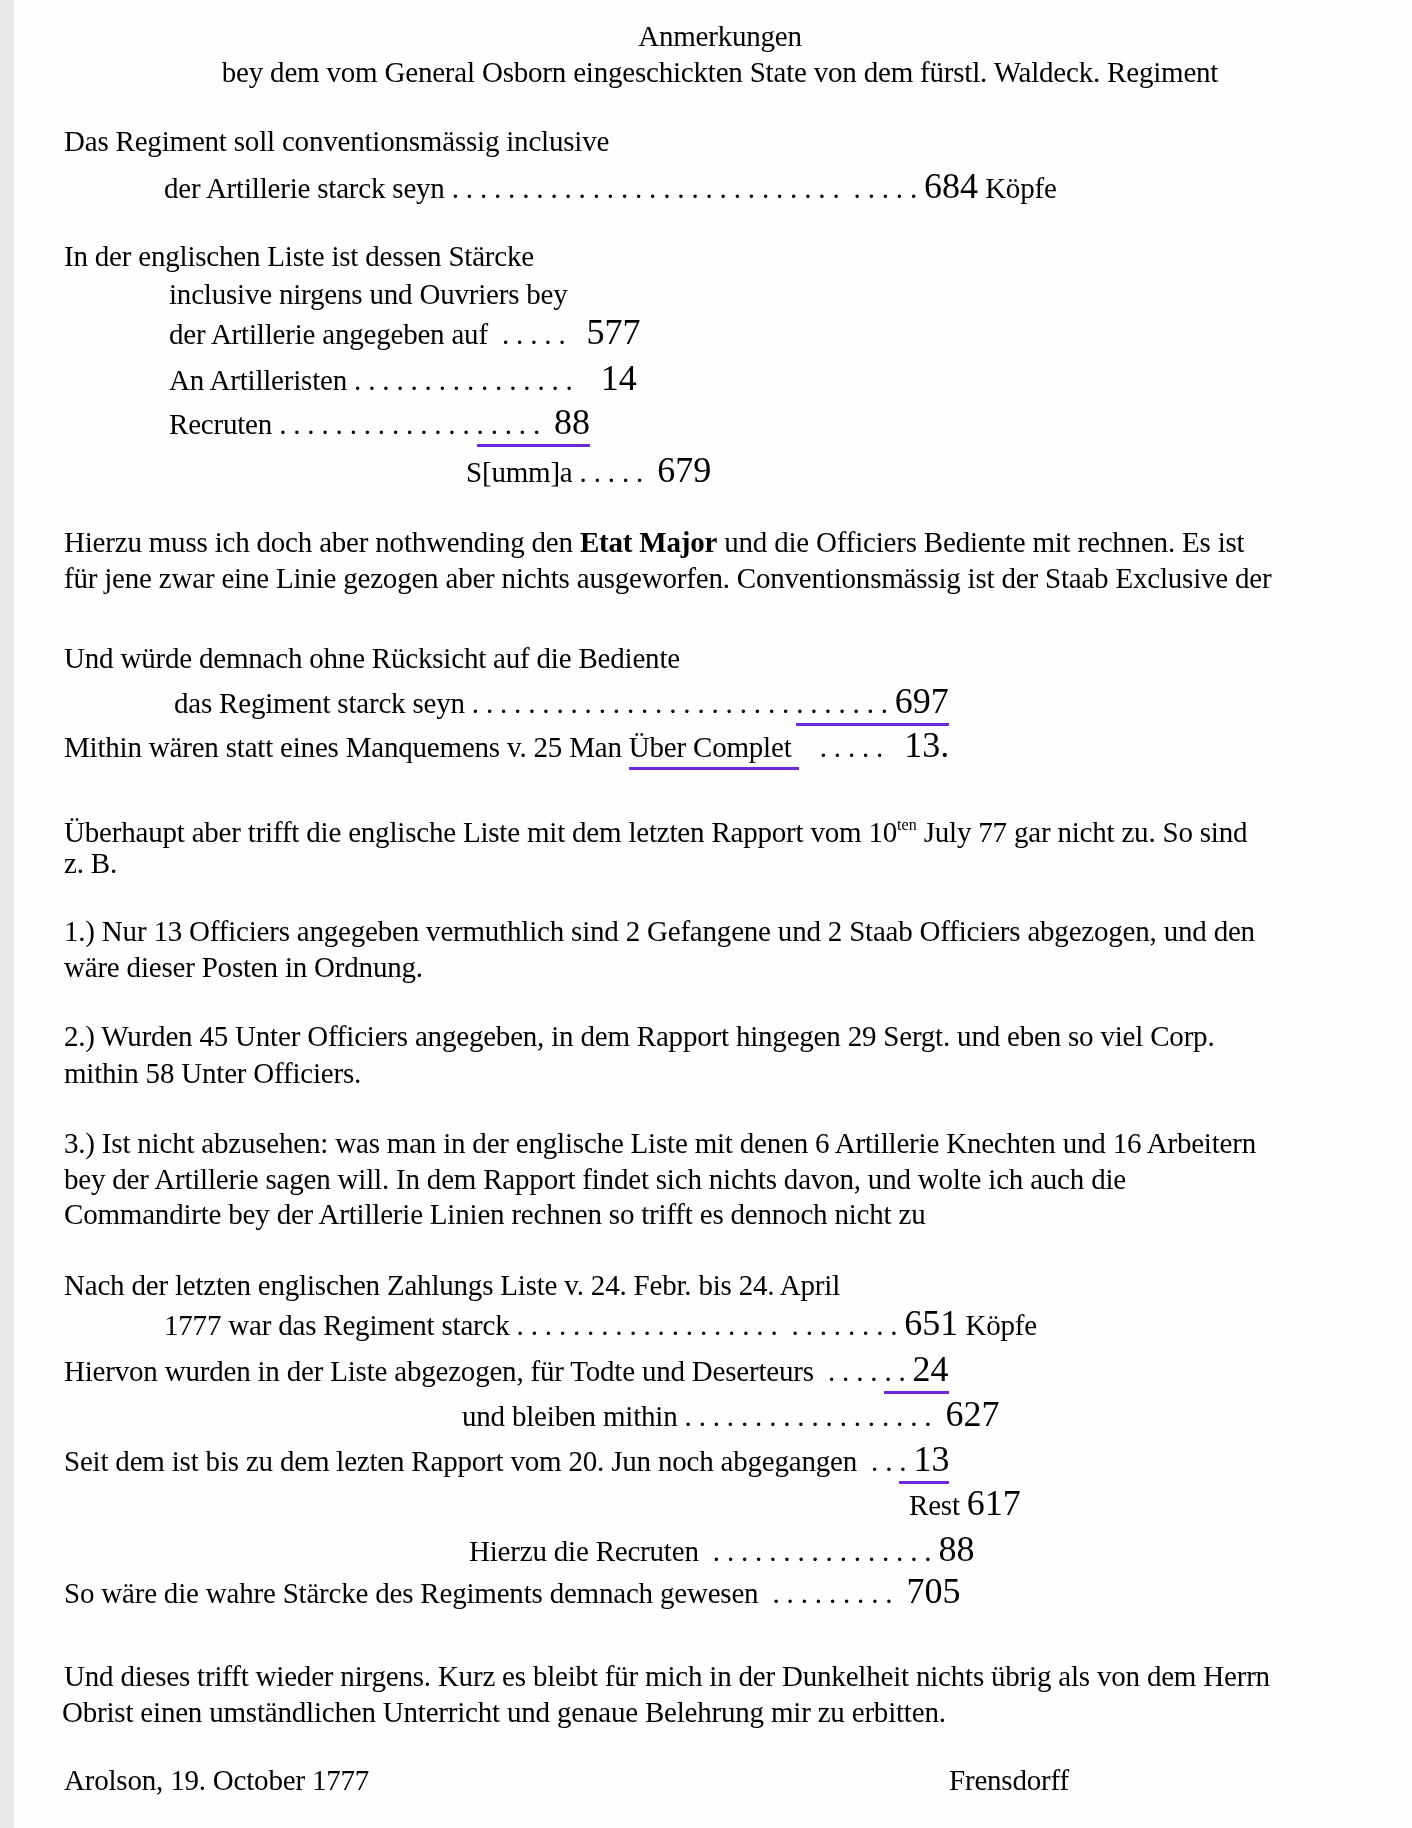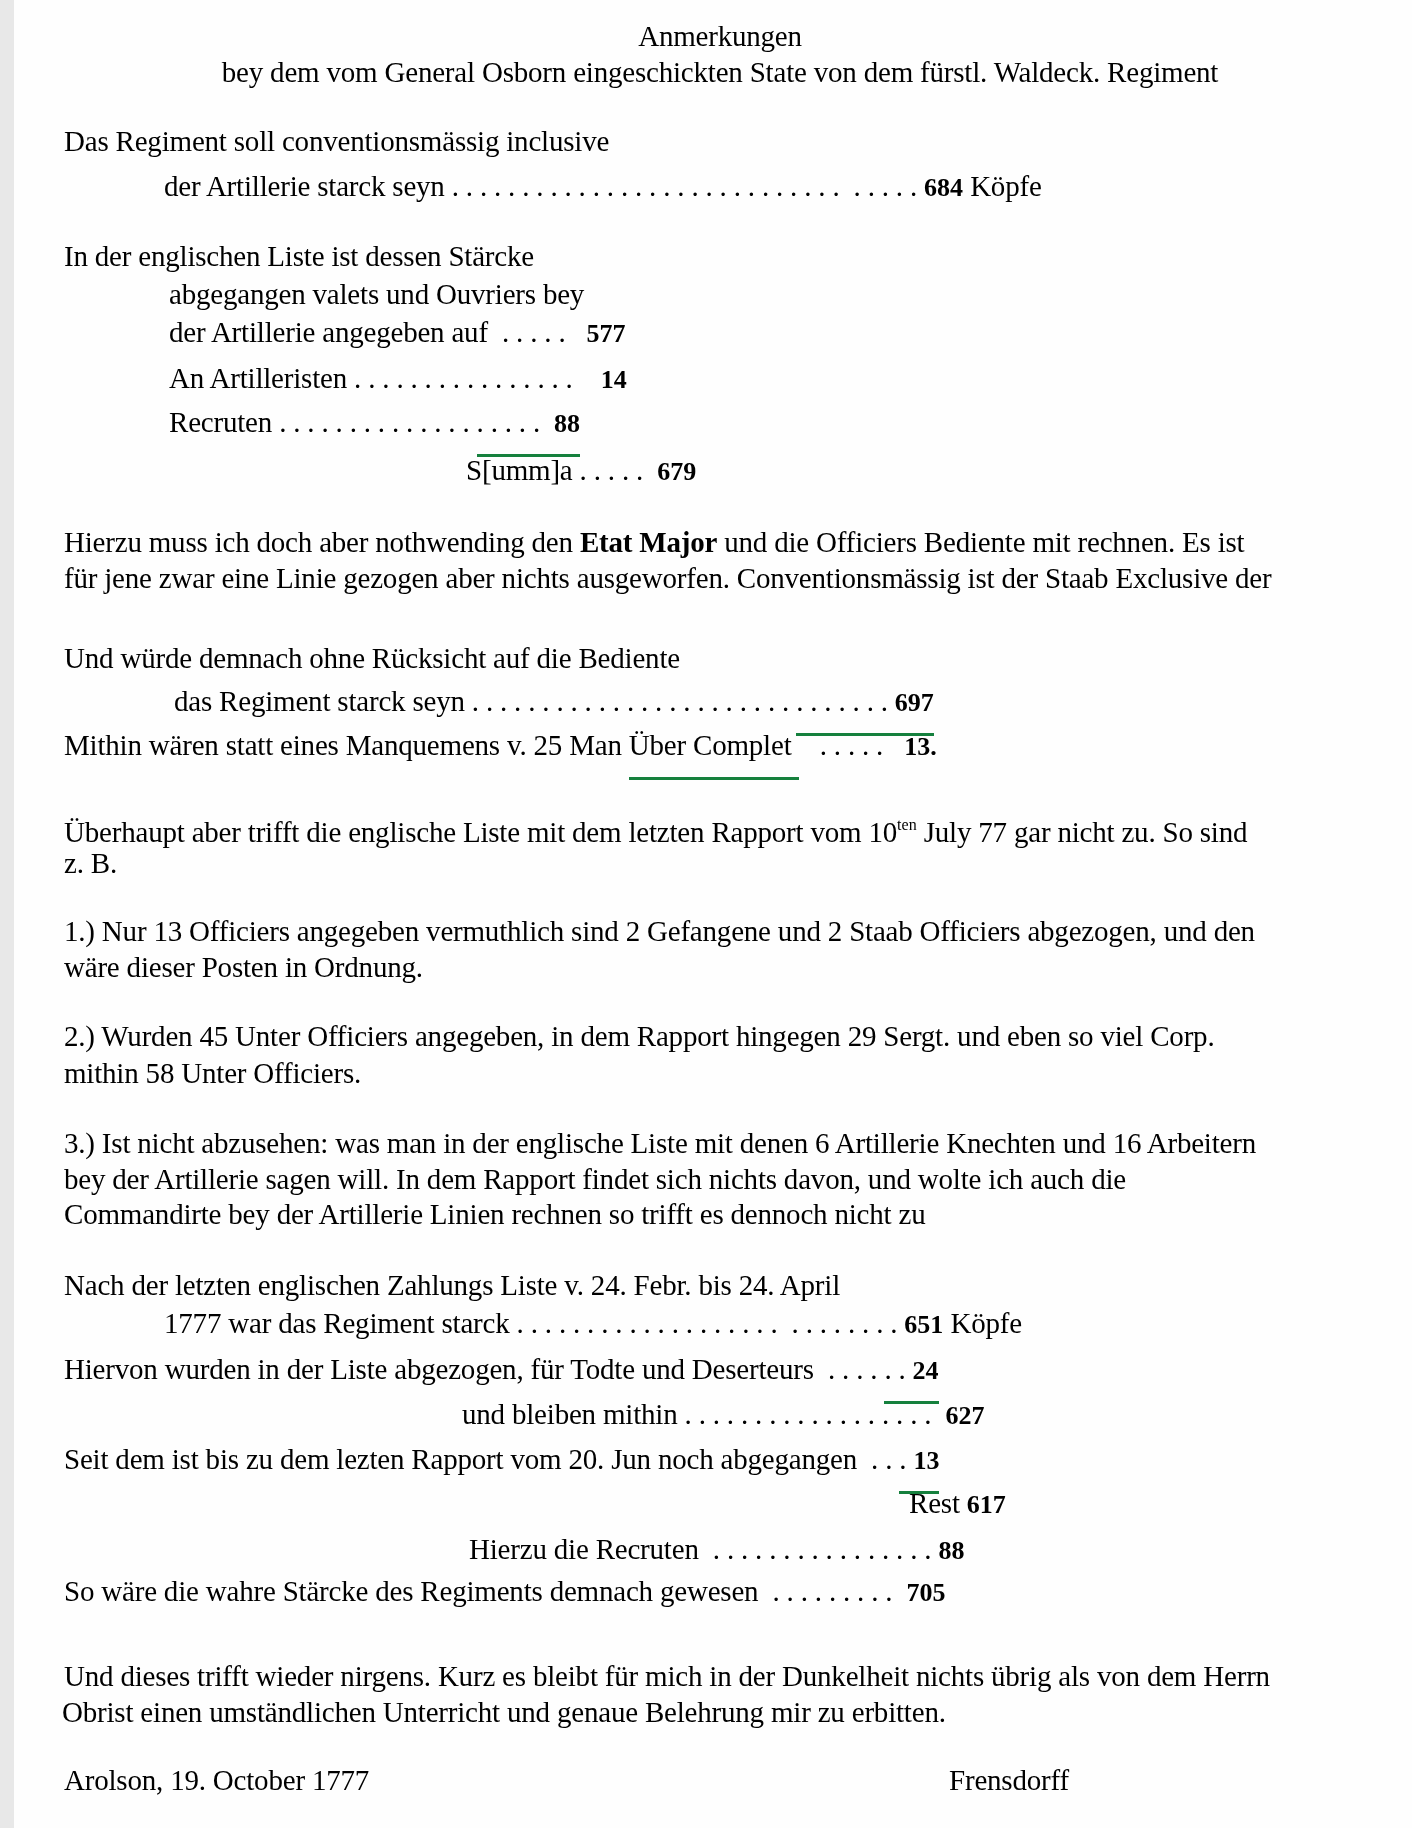--- a/index.html
+++ b/index.html
@@ -13,38 +13,38 @@
     margin-left:14px;
   }
   .line{
     position:absolute;
     white-space:pre;
     font-size:29px;
     line-height:40px;
     letter-spacing:-0.2px;
   }
   .center{left:0;right:0;text-align:center;}
-  .num{font-weight:bold;font-size:26px;letter-spacing:0;}
+  .num{font-weight:normal;font-size:36px;letter-spacing:0;}
   .b{font-weight:bold;}
-  .u{border-bottom:3px solid #15803d;padding-bottom:16px;}
+  .u{border-bottom:3px solid #6d28d9;padding-bottom:4px;}
   .sup{font-size:16px;vertical-align:12px;letter-spacing:0;}
 </style>
 </head>
 <body>
 
 <div id="page">
 
   <div class="line center" style="top:16px"><span>Anmerkungen</span></div>
   <div class="line center" style="top:52px"><span>bey dem vom General Osborn eingeschickten State von dem fürstl. Waldeck. Regiment</span></div>
 
   <div class="line" style="top:121px;left:50px"><span>Das Regiment soll conventionsmässig inclusive</span></div>
   <div class="line" style="top:166px;left:150px"><span>der Artillerie starck seyn</span><span> . . . . . . . . . . . . . . . . . . . . . . . . . . . .  . . . . . </span><span class="num">684</span><span> Köpfe</span></div>
 
   <div class="line" style="top:236px;left:50px"><span>In der englischen Liste ist dessen Stärcke</span></div>
-  <div class="line" style="top:274px;left:155px"><span>abgegangen valets und Ouvriers bey</span></div>
+  <div class="line" style="top:274px;left:155px"><span>inclusive nirgens und Ouvriers bey</span></div>
   <div class="line" style="top:312px;left:155px"><span>der Artillerie angegeben auf</span><span>  . . . . .   </span><span class="num">577</span></div>
   <div class="line" style="top:358px;left:155px"><span>An Artilleristen</span><span> . . . . . . . . . . . . . . . .    </span><span class="num">14</span></div>
   <div class="line" style="top:402px;left:155px"><span>Recruten</span><span> . . . . . . . . . . . . . . </span><span class="u"><span>. . . . .  </span><span class="num">88</span></span></div>
   <div class="line" style="top:450px;left:452px"><span>S[umm]a</span><span> . . . . .  </span><span class="num">679</span></div>
 
   <div class="line" style="top:558px;left:50px"><span>für jene zwar eine Linie gezogen aber nichts ausgeworfen. Conventionsmässig ist der Staab Exclusive der</span></div>
   <div class="line" style="top:522px;left:50px"><span>Hierzu muss ich doch aber nothwending den </span><span class="b">Etat Major</span><span> und die Officiers Bediente mit rechnen. Es ist</span></div>
   <div class="line" style="top:638px;left:50px"><span>Und würde demnach ohne Rücksicht auf die Bediente</span></div>
   <div class="line" style="top:681px;left:160px"><span>das Regiment starck seyn</span><span> . . . . . . . . . . . . . . . . . . . . . . . </span><span class="u"><span>. . . . . . . </span><span class="num">697</span></span></div>
   <div class="line" style="top:725px;left:50px"><span>Mithin wären statt eines Manquemens v. 25 Man </span><span class="u">Über Complet </span><span>   . . . . .   </span><span class="num">13.</span></div>

